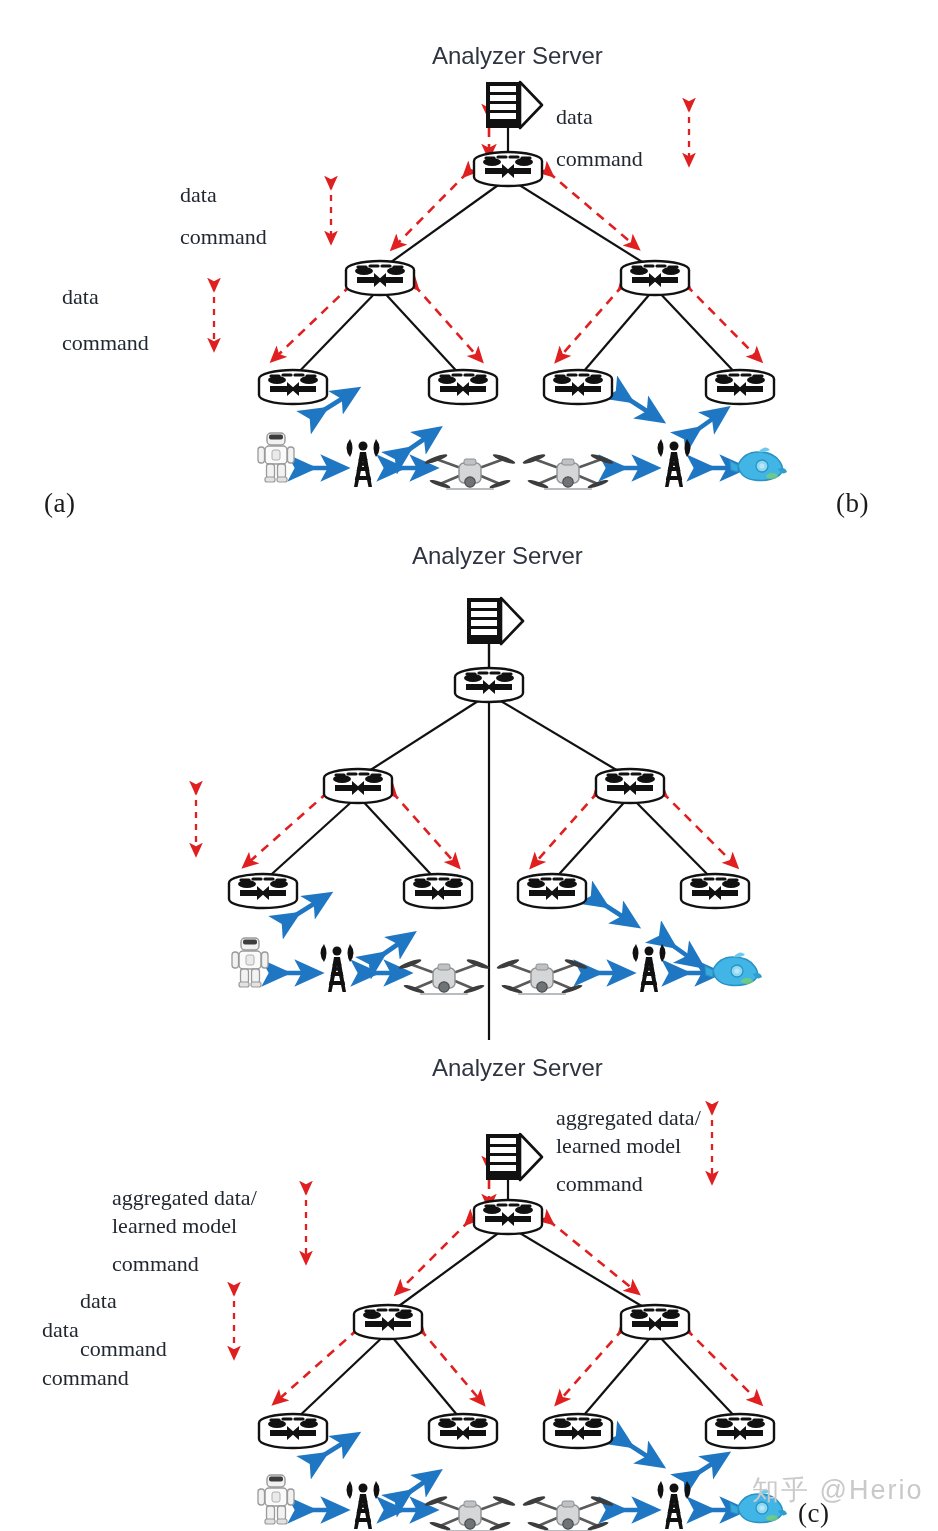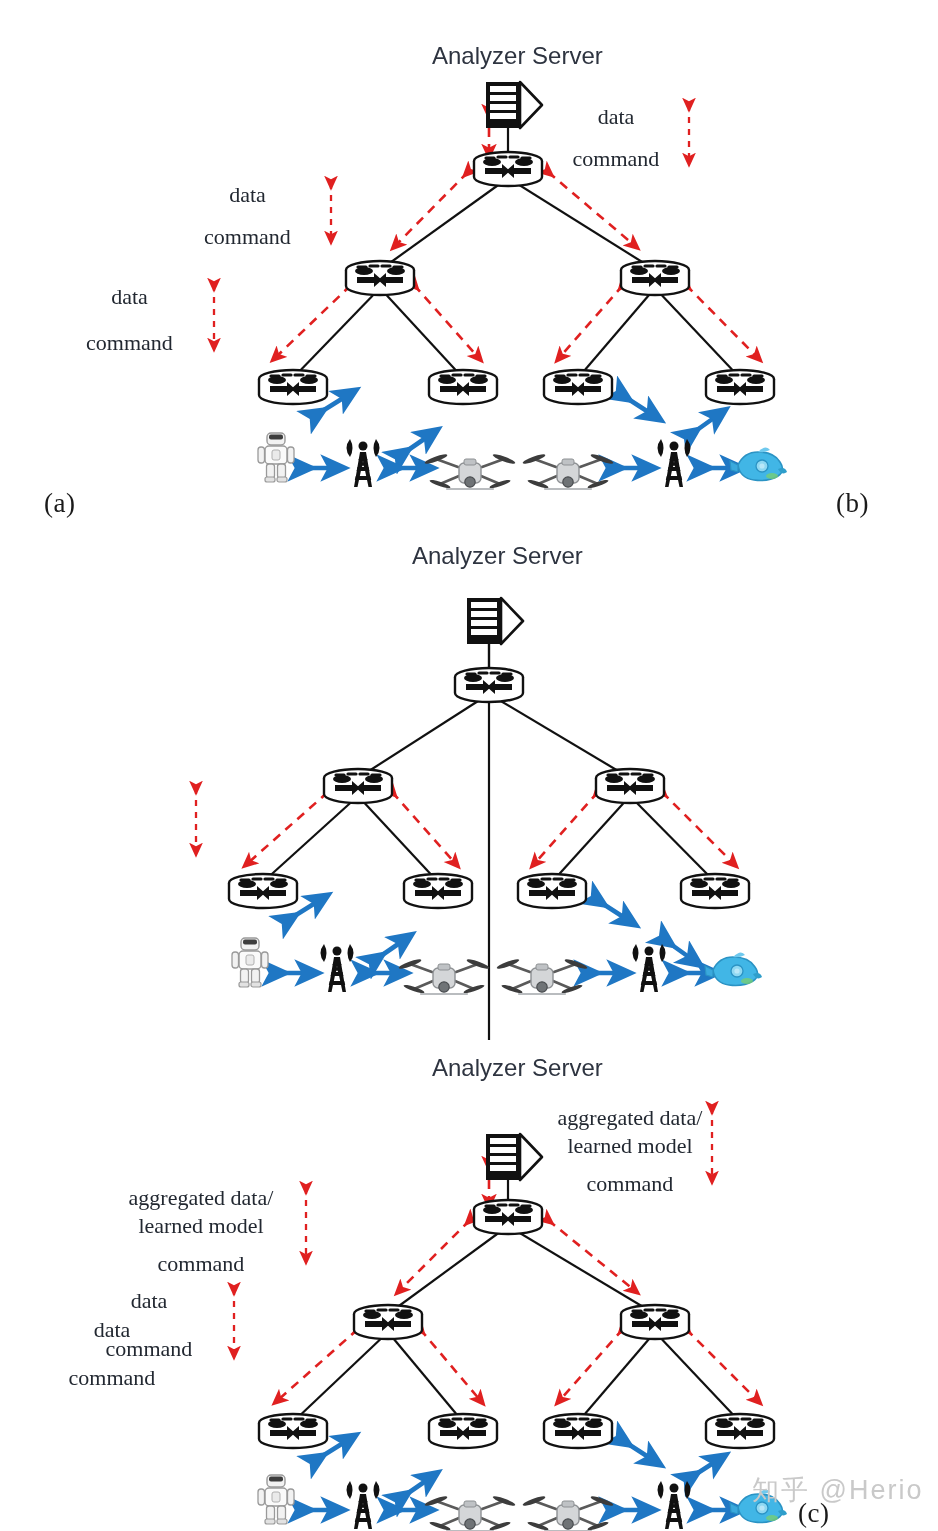--- a/index.html
+++ b/index.html
@@ -45,21 +45,21 @@
     color: #2e3440;
     white-space: nowrap;
   }
 
   .flow-label {
     position: absolute;
     font-family: "Liberation Serif", serif;
     font-size: 22px;
     color: #222831;
     white-space: nowrap;
-    text-align: center;
+    text-align: left;
     line-height: 1.28;
   }
 
   .watermark {
     position: absolute;
     font-family: "Liberation Sans", sans-serif;
     font-size: 27px;
     color: #c9c9c9;
     letter-spacing: 2px;
     white-space: nowrap;

